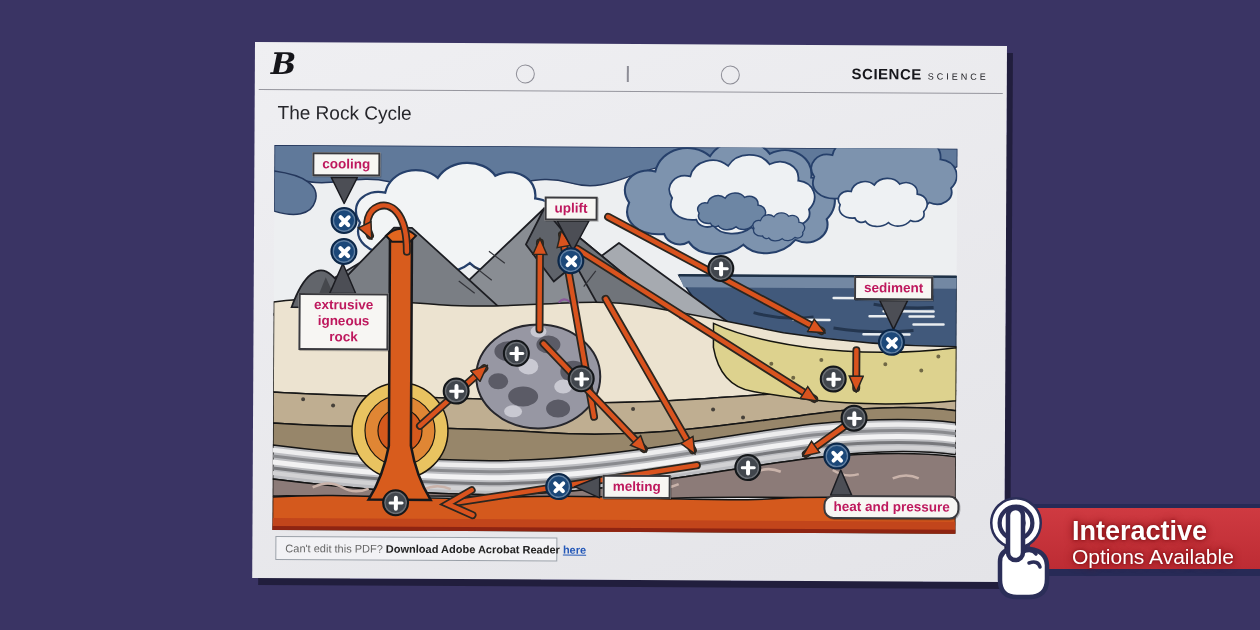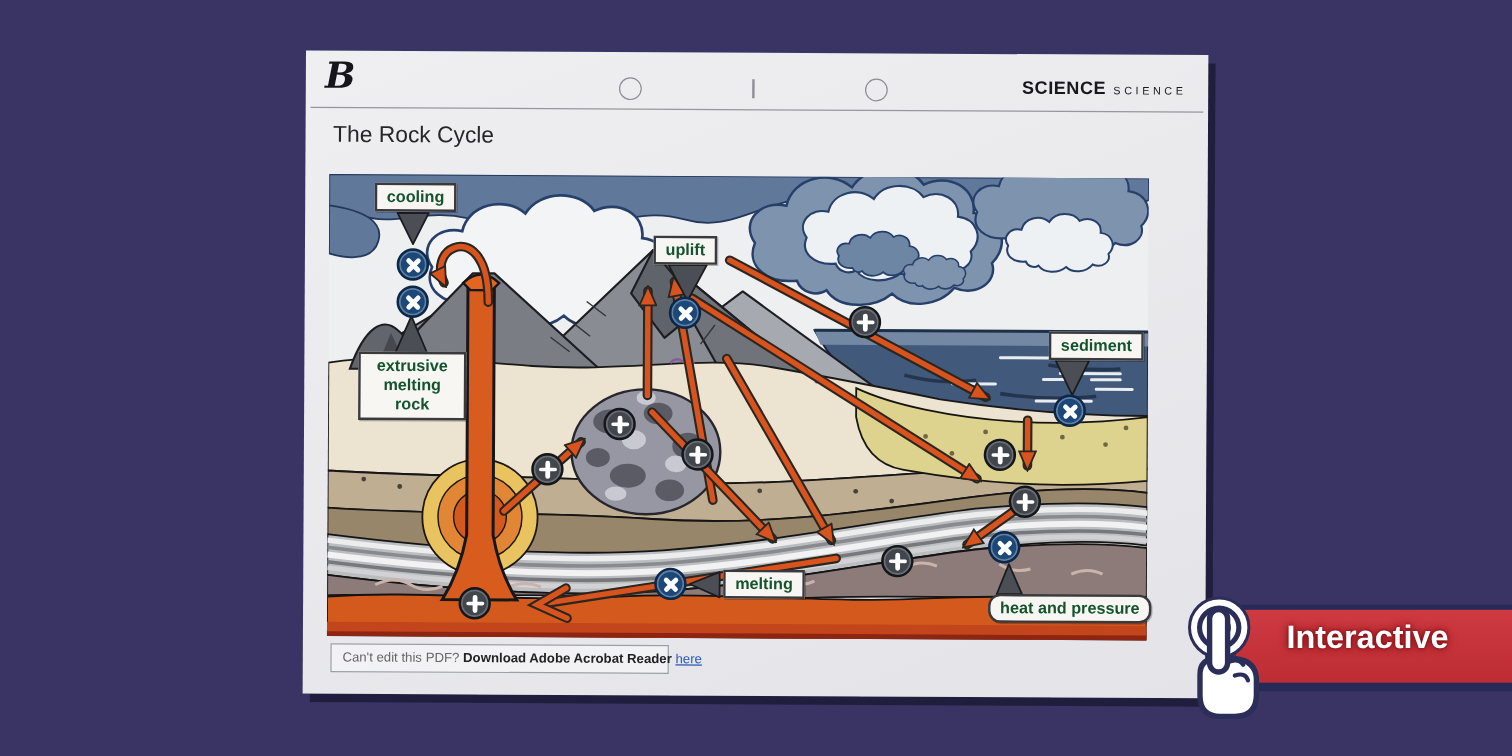--- a/index.html
+++ b/index.html
@@ -19,40 +19,40 @@
   .brand-main{font-weight:bold;font-size:15px;letter-spacing:.5px;}
   .brand-sub{font-weight:normal;font-size:9px;letter-spacing:3px;margin-left:6px;}
   .hdr-divider{position:absolute;left:4px;right:4px;top:47px;height:1px;background:#96969e;}
   .page-title{position:absolute;left:23px;top:60px;font-size:19px;color:#26262b;}
 
   
   .diagram{position:absolute;left:20px;top:103px;width:683px;height:385px;}
   .diagram svg{position:absolute;left:0;top:0;}
 
   .dlabel{position:absolute;transform:translate(-50%,-50%);background:#f7f6f3;
-    border:2px solid #3a3a3e;color:#14532d;font-weight:bold;font-size:13.5px;
+    border:2px solid #3a3a3e;color:#be185d;font-weight:bold;font-size:13.5px;
     padding:2px 8px;white-space:nowrap;line-height:1.2;box-shadow:1px 1px 0 rgba(0,0,0,.25);z-index:4;}
   .dlabel.multi{white-space:normal;width:70px;text-align:center;}
 
   .xbtn,.pbtn{position:absolute;width:27px;height:27px;border-radius:50%;
     transform:translate(-50%,-50%);z-index:5;box-sizing:border-box;}
   .xbtn{background:#1c4879;border:2px solid #0c2748;box-shadow:inset 0 0 0 1.5px rgba(255,255,255,.3);}
   .pbtn{background:#41464d;border:2px solid #14171a;box-shadow:inset 0 0 0 1.5px rgba(255,255,255,.22);}
   .xbtn::before,.xbtn::after,.pbtn::before,.pbtn::after{content:"";position:absolute;
     left:50%;top:50%;width:15px;height:3.6px;background:#fff;border-radius:2px;}
   .xbtn::before{transform:translate(-50%,-50%) rotate(45deg);}
   .xbtn::after{transform:translate(-50%,-50%) rotate(-45deg);}
   .pbtn::before{transform:translate(-50%,-50%);}
   .pbtn::after{transform:translate(-50%,-50%) rotate(90deg);}
 
   
   .pdf-note{position:absolute;left:23px;top:494px;width:262px;border:1px solid #9aa0a8;
     background:#f2f2f5;padding:5px 9px;font-size:11px;color:#666;white-space:nowrap;}
   .pdf-note b{color:#222;}
-  .pdf-link{color:#2458b8;font-weight:normal;text-decoration:underline;cursor:pointer;}
+  .pdf-link{color:#2458b8;font-weight:bold;text-decoration:underline;cursor:pointer;}
 
   
   .ribbon{position:absolute;left:1030px;top:504px;width:230px;height:72px;box-sizing:border-box;
     background:linear-gradient(#cf3a41,#bd2c34);border-top:4px solid #272a56;border-bottom:7px solid #272a56;
     padding:9px 0 0 42px;z-index:2;color:#fff;}
   .ribbon-line1{font-size:27px;font-weight:bold;line-height:1.05;
     text-shadow:0 0 8px rgba(118,8,14,.95),0 0 3px rgba(118,8,14,.9);}
   .ribbon-line2{font-size:21px;line-height:1.15;
     text-shadow:0 0 8px rgba(118,8,14,.95),0 0 3px rgba(118,8,14,.9);}
   .hand{position:absolute;left:972px;top:496px;width:96px;height:110px;z-index:3;}
@@ -240,22 +240,22 @@
           <path d="M56,148 L82,148 L69,118 Z"></path>
           <path d="M283,74 L315,74 L299,104 Z"></path>
           <path d="M606,152 L634,152 L620,181 Z"></path>
           <path d="M327,330 L327,351 L302,340 Z"></path>
           <path d="M558,347 L579,347 L568,322 Z"></path>
         </g>
       </svg>
 
       <div class="dlabel" style="left:72px;top:19px;">cooling</div>
       <div class="dlabel" style="left:297px;top:62px;">uplift</div>
-      <div class="dlabel" style="left:620px;top:140px;margin-left:20px;">sediment</div>
-      <div class="dlabel multi" style="left:70px;top:176px;">extrusive melting rock</div>
+      <div class="dlabel" style="left:620px;top:140px;">sediment</div>
+      <div class="dlabel multi" style="left:70px;top:176px;">extrusive igneous rock</div>
       <div class="dlabel" style="left:364px;top:340px;">melting</div>
       <div class="dlabel" style="left:619px;top:359px;border-radius:10px;">heat and pressure</div>
 
       <div class="xbtn" style="left:70px;top:75px;"></div>
       <div class="xbtn" style="left:70px;top:106px;"></div>
       <div class="xbtn" style="left:297px;top:114px;"></div>
       <div class="xbtn" style="left:618px;top:194px;"></div>
       <div class="xbtn" style="left:564px;top:308px;"></div>
       <div class="xbtn" style="left:286px;top:340px;"></div>
 
@@ -269,20 +269,21 @@
       <div class="pbtn" style="left:123px;top:357px;"></div>
     </div>
 
     <div class="pdf-note">
       <span>Can't edit this PDF? </span><b>Download Adobe Acrobat Reader </b><span class="pdf-link">here</span>
     </div>
   </div>
 
   <div class="ribbon">
     <div class="ribbon-line1">Interactive</div>
+    <div class="ribbon-line2">Options Available</div>
   </div>
 
   <div class="hand">
     <svg viewBox="0 0 96 110" width="96" height="110">
       <circle cx="44" cy="27" r="21" fill="none" stroke="#2b2e58" stroke-width="10"></circle>
       <circle cx="44" cy="27" r="21" fill="none" stroke="#ffffff" stroke-width="5"></circle>
       <circle cx="44" cy="27" r="12" fill="none" stroke="#2b2e58" stroke-width="9"></circle>
       <circle cx="44" cy="27" r="12" fill="none" stroke="#ffffff" stroke-width="4.5"></circle>
       <path d="M28,66 q0,-12 12,-13 l18,0 q16,2 17,16 l0,14 q0,18 -18,18 l-12,0 q-17,0 -17,-17 z" fill="#fff" stroke="#2b2e58" stroke-width="4.5" stroke-linejoin="round"></path>
       <rect x="36" y="12" width="15" height="52" rx="7.5" fill="#fff" stroke="#2b2e58" stroke-width="4.5"></rect>

